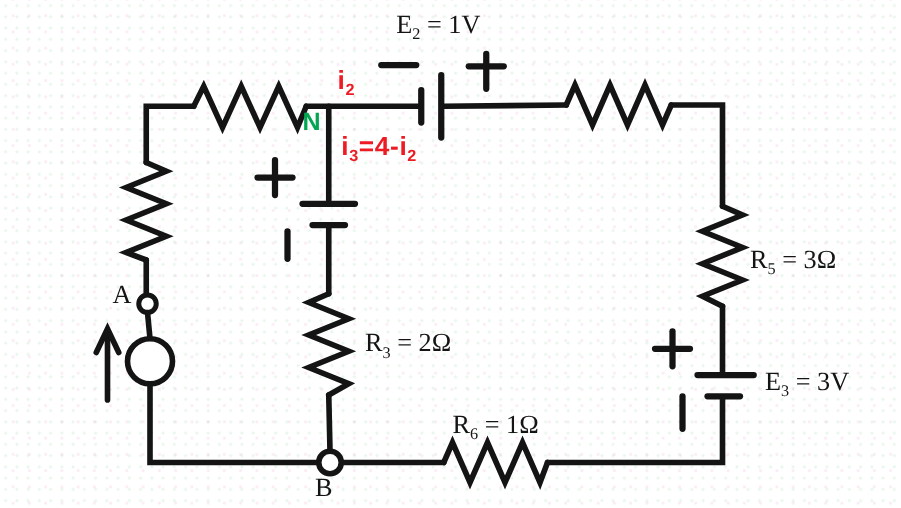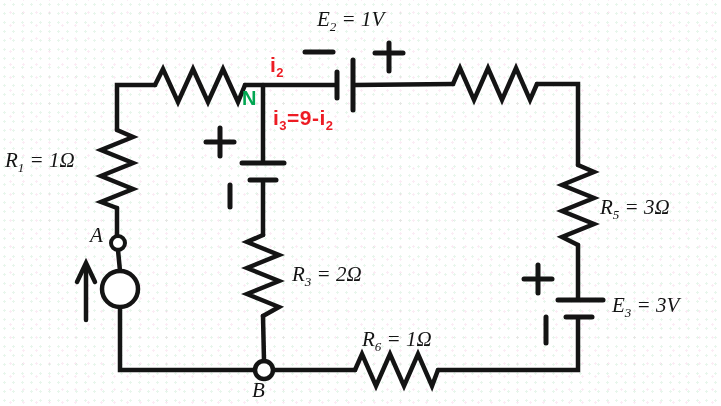--- a/index.html
+++ b/index.html
@@ -8,21 +8,21 @@
     background-color:#ffffff;
     background-image:
       radial-gradient(circle, rgba(140,210,160,0.20) 1px, transparent 1.4px),
       radial-gradient(circle, rgba(235,150,200,0.18) 1px, transparent 1.4px);
     background-size:9px 9px, 13px 13px;
     background-position:0 0, 4px 6px;
     font-family:"Liberation Serif", serif;
   }
   svg.circuit{position:absolute;left:0;top:0;}
   .lbl{position:absolute;white-space:nowrap;line-height:1.05;}
-  .math{font-family:"Liberation Serif", serif;font-style:italic;font-size:21px;color:#141414;}
+  .math{font-family:"Liberation Serif", serif;font-size:21px;color:#141414;}
   .math sub{font-size:13px;line-height:0;}
   .red{font-family:"Liberation Sans", sans-serif;font-weight:700;font-size:21px;color:#ed1c24;font-style:normal;letter-spacing:0.5px;}
   .red sub{font-size:13px;line-height:0;font-weight:700;}
   .green{font-family:"Liberation Sans", sans-serif;font-weight:700;font-size:20px;color:#00a651;}
 </style>
 </head>
 <body>
 
 <div class="stage">
 
@@ -87,21 +87,20 @@
     <line x1="206" y1="142" x2="234" y2="142" stroke-width="5"></line>
     <line x1="220" y1="128" x2="220" y2="156" stroke-width="5"></line>
     <line x1="230" y1="185" x2="230" y2="207" stroke-width="5"></line>
 
     <line x1="263" y1="182" x2="263" y2="235"></line>
 
     <polyline points="263,235 247,242 279,255 247,268 279,281 247,294 279,307 263,316"></polyline>
     <line x1="263" y1="316" x2="264" y2="361"></line>
   </svg>
 
-  <div class="lbl math" style="left:5px;top:149px"><span>R</span><sub>1</sub><span> = 1Ω</span></div>
 
 
   <div class="lbl math" style="left:292px;top:263px"><span>R</span><sub>3</sub><span> = 2Ω</span></div>
 
 
   <div class="lbl math" style="left:600px;top:196px"><span>R</span><sub>5</sub><span> = 3Ω</span></div>
 
   <div class="lbl math" style="left:362px;top:328px"><span>R</span><sub>6</sub><span> = 1Ω</span></div>
 
 
@@ -110,15 +109,15 @@
   <div class="lbl math" style="left:612px;top:294px"><span>E</span><sub>3</sub><span> = 3V</span></div>
 
 
   <div class="lbl math" style="left:90px;top:224px">A</div>
   <div class="lbl math" style="left:252px;top:379px">B</div>
   <div class="lbl green" style="left:242px;top:88px">N</div>
 
 
   <div class="lbl red" style="left:270px;top:54px"><span>i</span><sub>2</sub></div>
 
-  <div class="lbl red" style="left:273px;top:107px"><span>i</span><sub>3</sub><span>=9-i</span><sub>2</sub></div>
+  <div class="lbl red" style="left:273px;top:107px"><span>i</span><sub>3</sub><span>=4-i</span><sub>2</sub></div>
 
 </div>
 
 </body></html>

